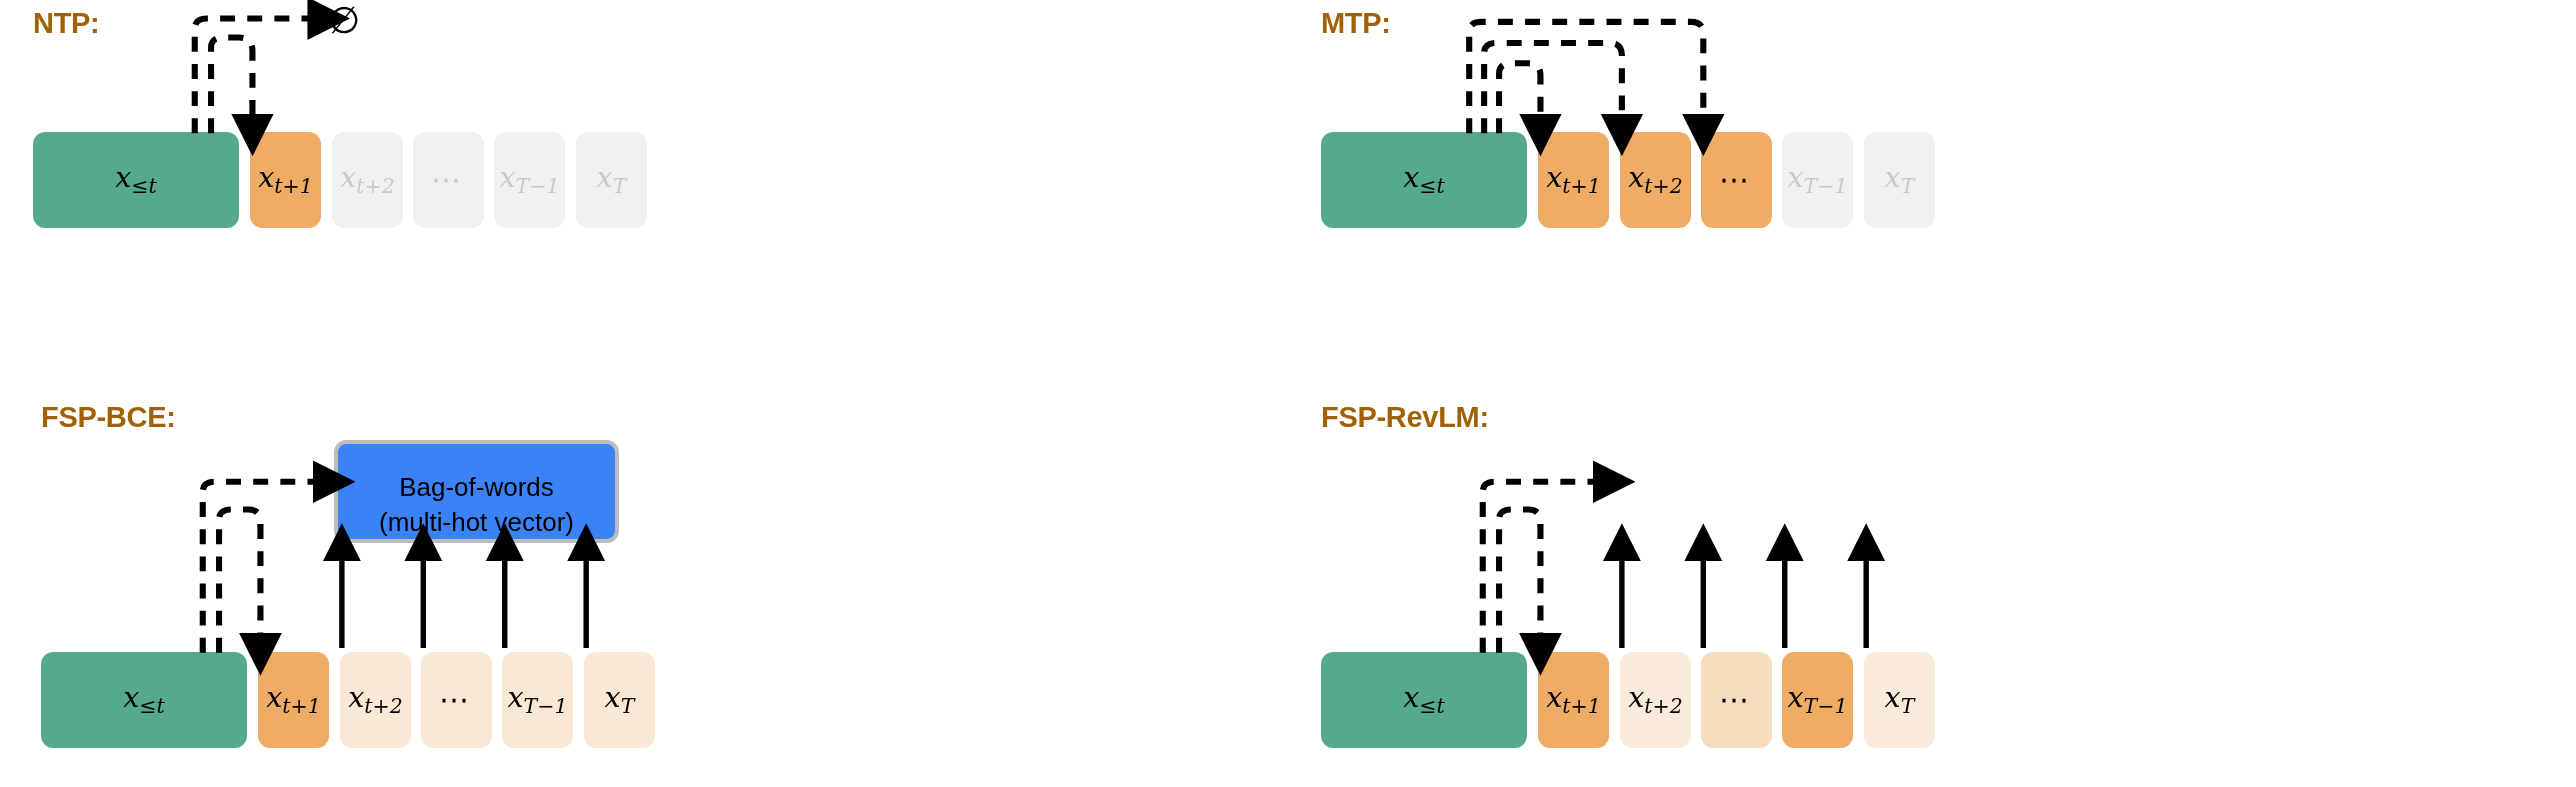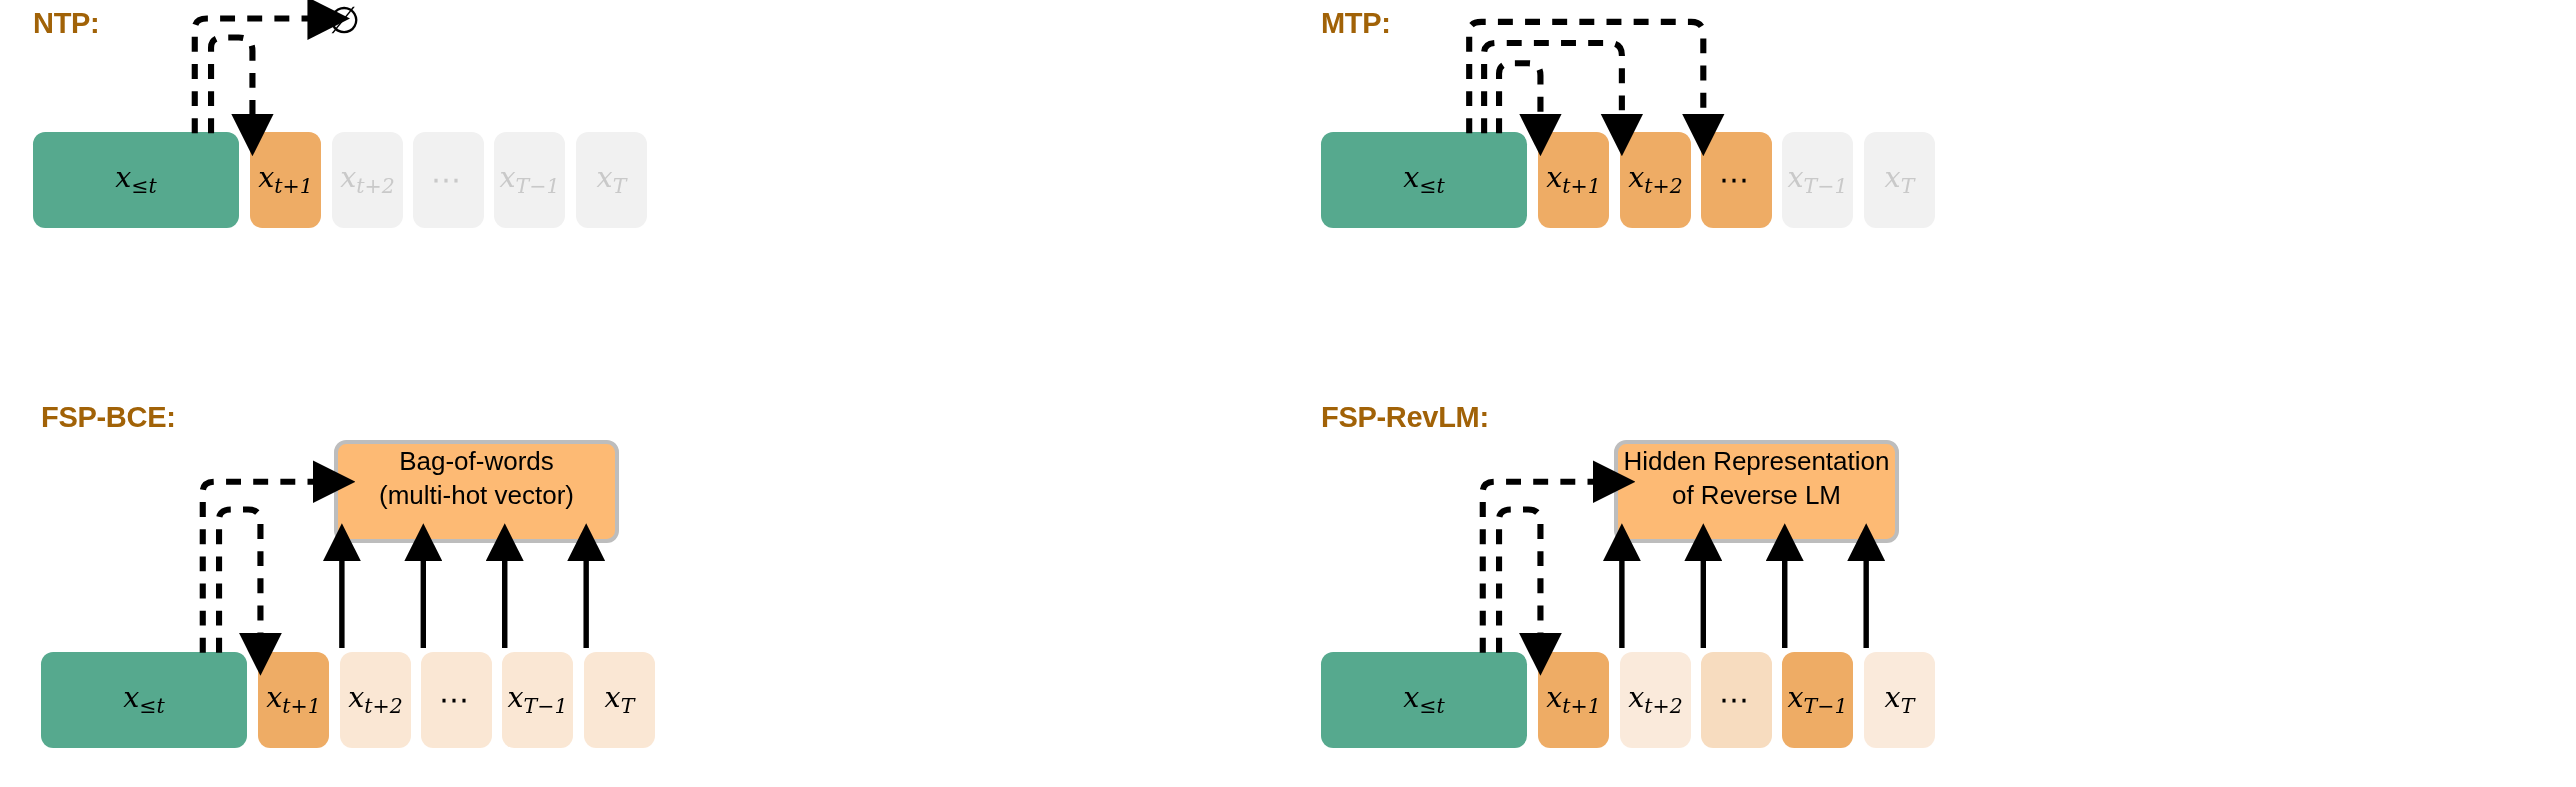--- a/index.html
+++ b/index.html
@@ -75,26 +75,26 @@
   .tok.dots .tok-label {
     font-style: normal;
     font-family: "DejaVu Serif", serif;
     letter-spacing: 0.16em;
     font-size: 30px;
   }
 
   
   .target-box {
     position: absolute;
-    background: #fdba74;
+    background: #3b82f6;
     border: 4.8px solid #bdbdbd;
     border-radius: 12.2px;
     box-sizing: border-box;
     display: flex;
-    align-items: flex-start;
+    align-items: flex-end;
     justify-content: center;
   }
   .target-text {
     text-align: center;
     font-family: "Liberation Sans", sans-serif;
     font-size: 26px;
     line-height: 1.32;
     color: #000000;
     white-space: pre-line;
   }
@@ -245,24 +245,20 @@
     <path class="solid" d="M 492,374 L 492,238" marker-end="url(#ah-d)"></path>
     <path class="solid" d="M 612,374 L 612,238" marker-end="url(#ah-d)"></path>
     <path class="solid" d="M 732,374 L 732,238" marker-end="url(#ah-d)"></path>
     <path class="solid" d="M 852,374 L 852,238" marker-end="url(#ah-d)"></path>
   </svg>
 </div>
 
 <div class="panel has-target" id="panel-fsprevlm">
   <div class="panel-title">FSP-RevLM:</div>
 
-  <div class="target-box" style="left:326px; top:46px; width:285px; height:103px;">
-    <div class="target-text">Hidden Representation
-of Reverse LM</div>
-  </div>
 
   <div class="token-row">
     <div class="tok" style="left:0px; width:206px; background:#56a98e;">
       <div class="tok-label">x<sub>≤t</sub></div>
     </div>
 
     <div class="tok" style="left:217px; width:71px; background:#eeac65;">
       <div class="tok-label">x<sub>t+1</sub></div>
     </div>
     <div class="tok" style="left:299px; width:71px; background:#faeadb;">

